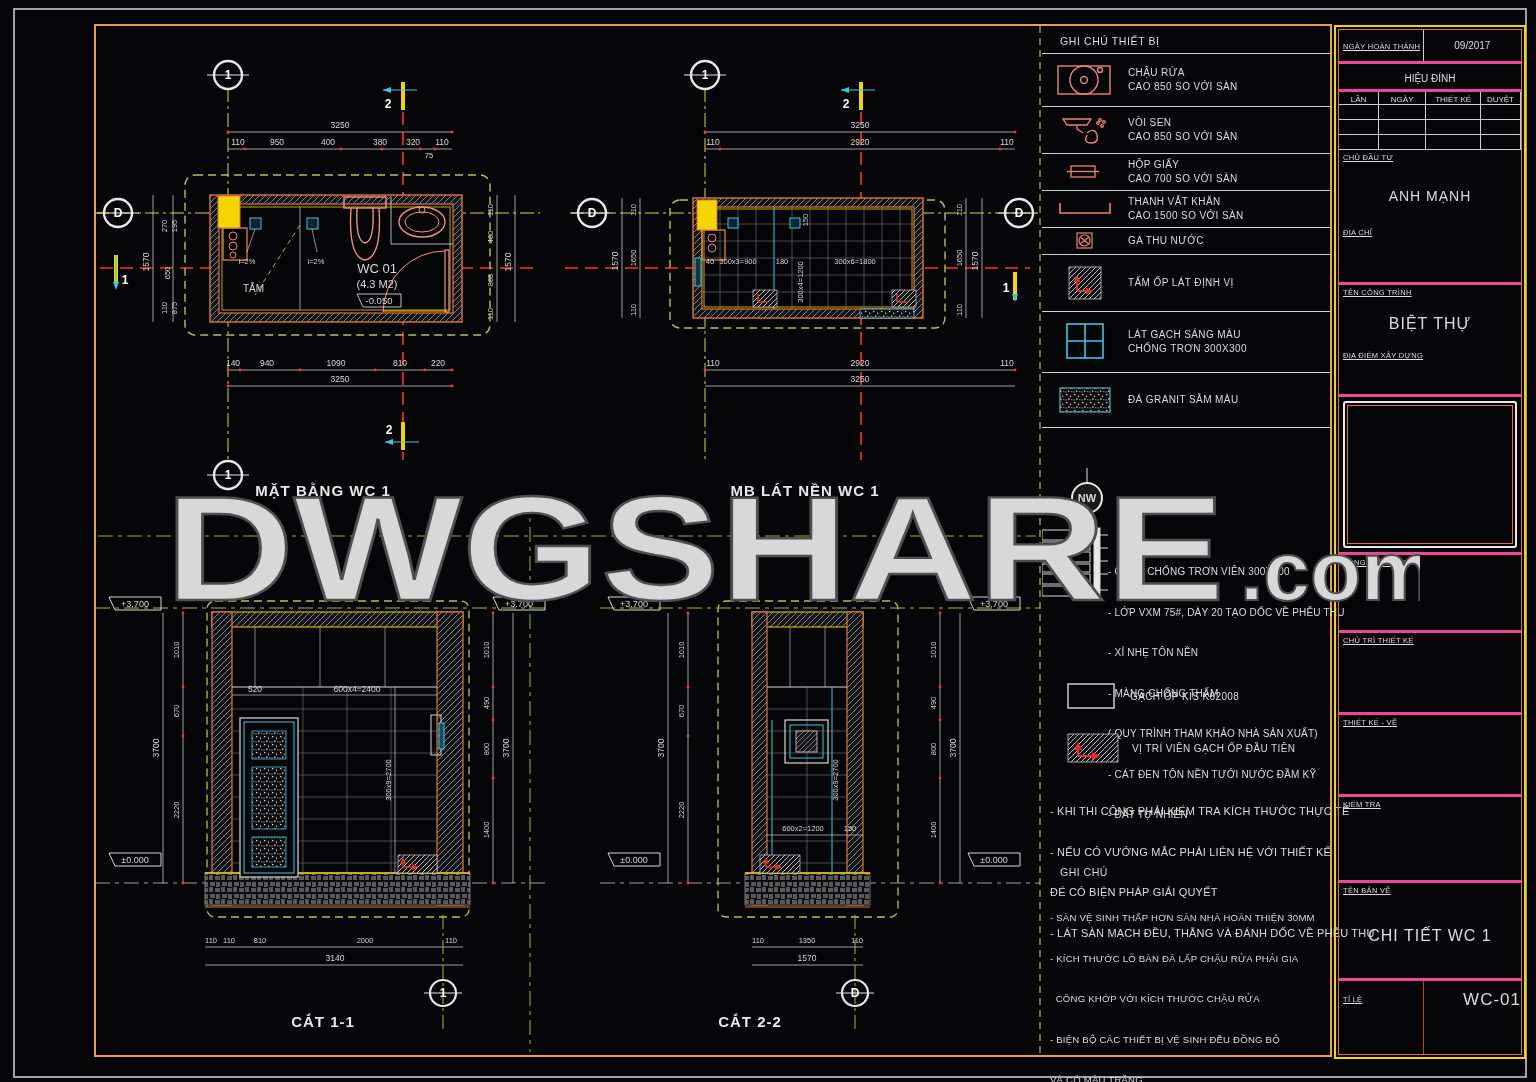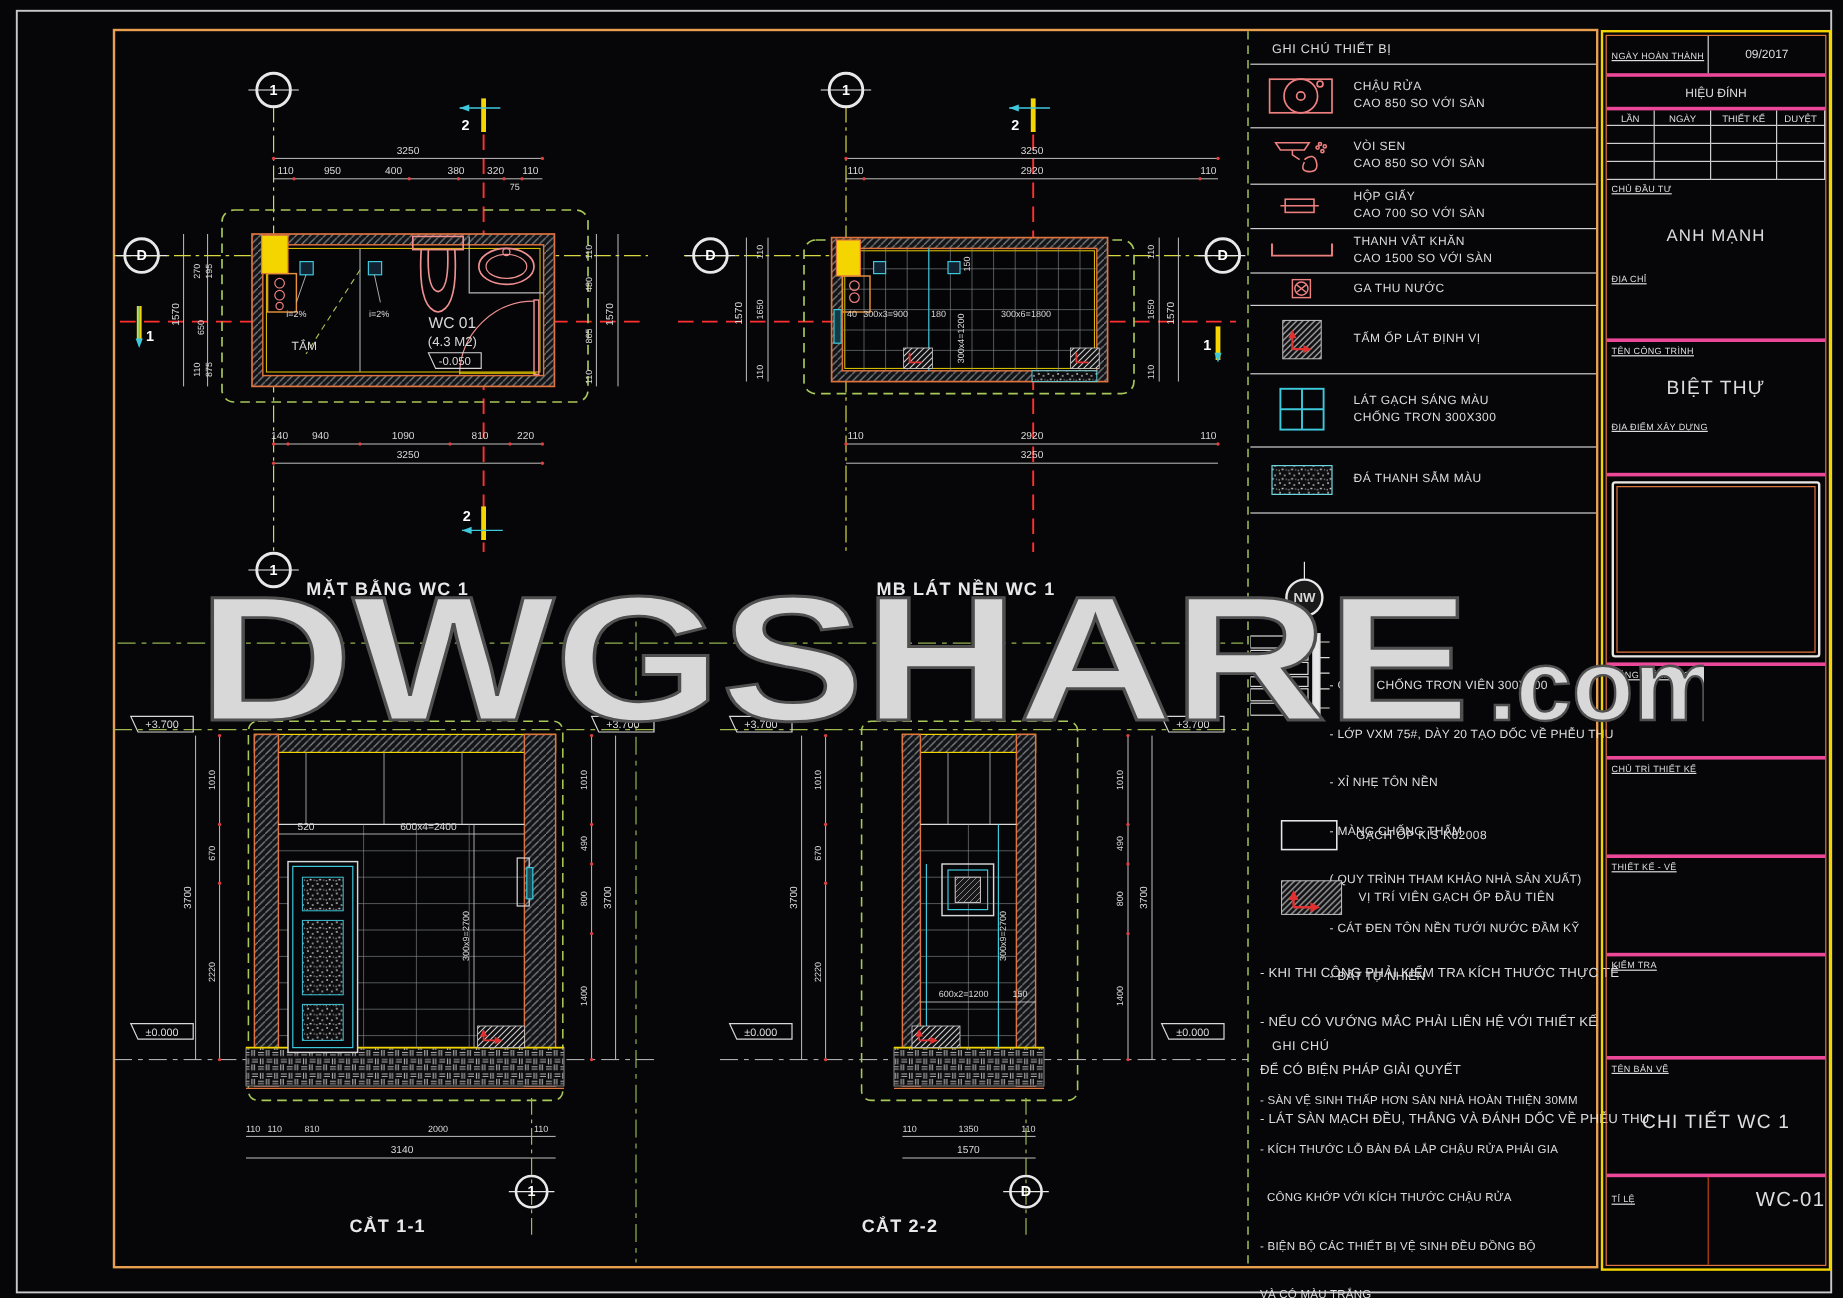--- a/index.html
+++ b/index.html
@@ -662,21 +662,21 @@
         </span>
     </div>
 
     <div class="leg-row" style="height:50px;border-bottom:1px solid #cfcfcf">
       <span class="leg-ic">
         <svg width="56" height="30" viewBox="0 0 56 30">
           <rect x="3" y="3" width="50" height="24" fill="url(#pSpeck)" stroke="#69d8e0" stroke-width="1"></rect>
         </svg>
         </span>
       <span class="leg-tx">
-          <div>ĐÁ THANH SẪM MÀU</div>
+          <div>ĐÁ GRANIT SẪM MÀU</div>
         </span>
     </div>
   </div>
 
   <svg class="abs" style="left:1042px;top:468px" width="288" height="160">
     <g>
       <circle cx="45" cy="30" r="15" fill="#1a1a1a" stroke="#e8e8e8" stroke-width="2"></circle>
       <text x="45" y="34" font-size="11" font-weight="bold" text-anchor="middle" fill="#fff">NW</text>
       <line x1="45" y1="0" x2="45" y2="15" stroke="#e8e8e8" stroke-width="1"></line>
       <line x1="45" y1="45" x2="45" y2="60" stroke="#e8e8e8" stroke-width="1"></line>

